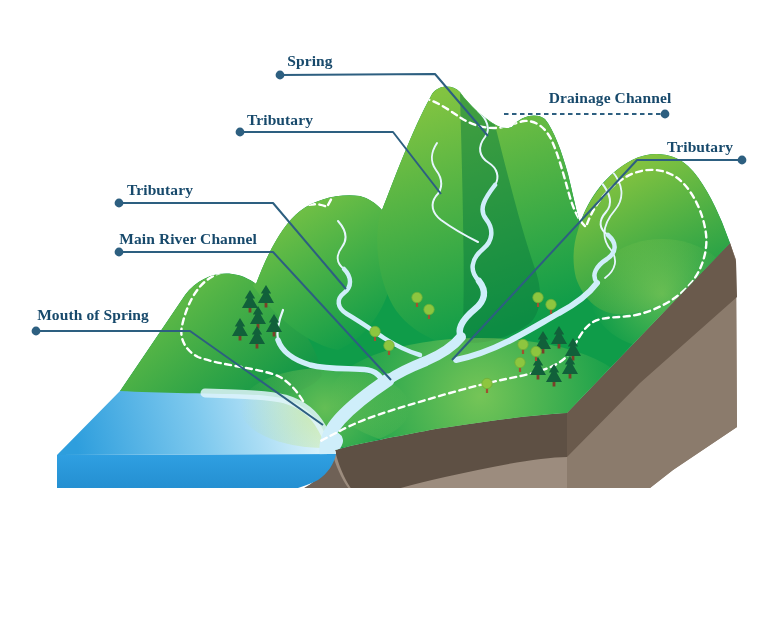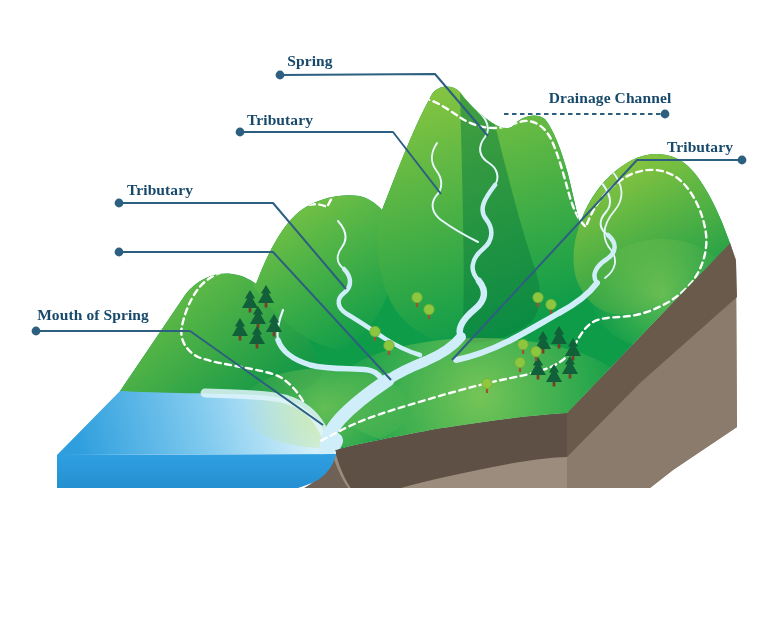--- a/index.html
+++ b/index.html
@@ -228,15 +228,16 @@
           <circle cx="36" cy="331" r="4.4" fill="#2d5f80" stroke="none"></circle>
     </g>
   </g>
 </svg>
 
 <div class="lbl" style="left:310px;top:53px">Spring</div>
 <div class="lbl" style="left:610px;top:90px">Drainage Channel</div>
 <div class="lbl" style="left:700px;top:139px">Tributary</div>
 <div class="lbl" style="left:280px;top:112px">Tributary</div>
 <div class="lbl" style="left:160px;top:182px">Tributary</div>
+<div class="lbl" style="left:188px;top:231px">Main River Channel</div>
 <div class="lbl" style="left:93px;top:307px">Mouth of Spring</div>
 
 </div>
 
 </body></html>

